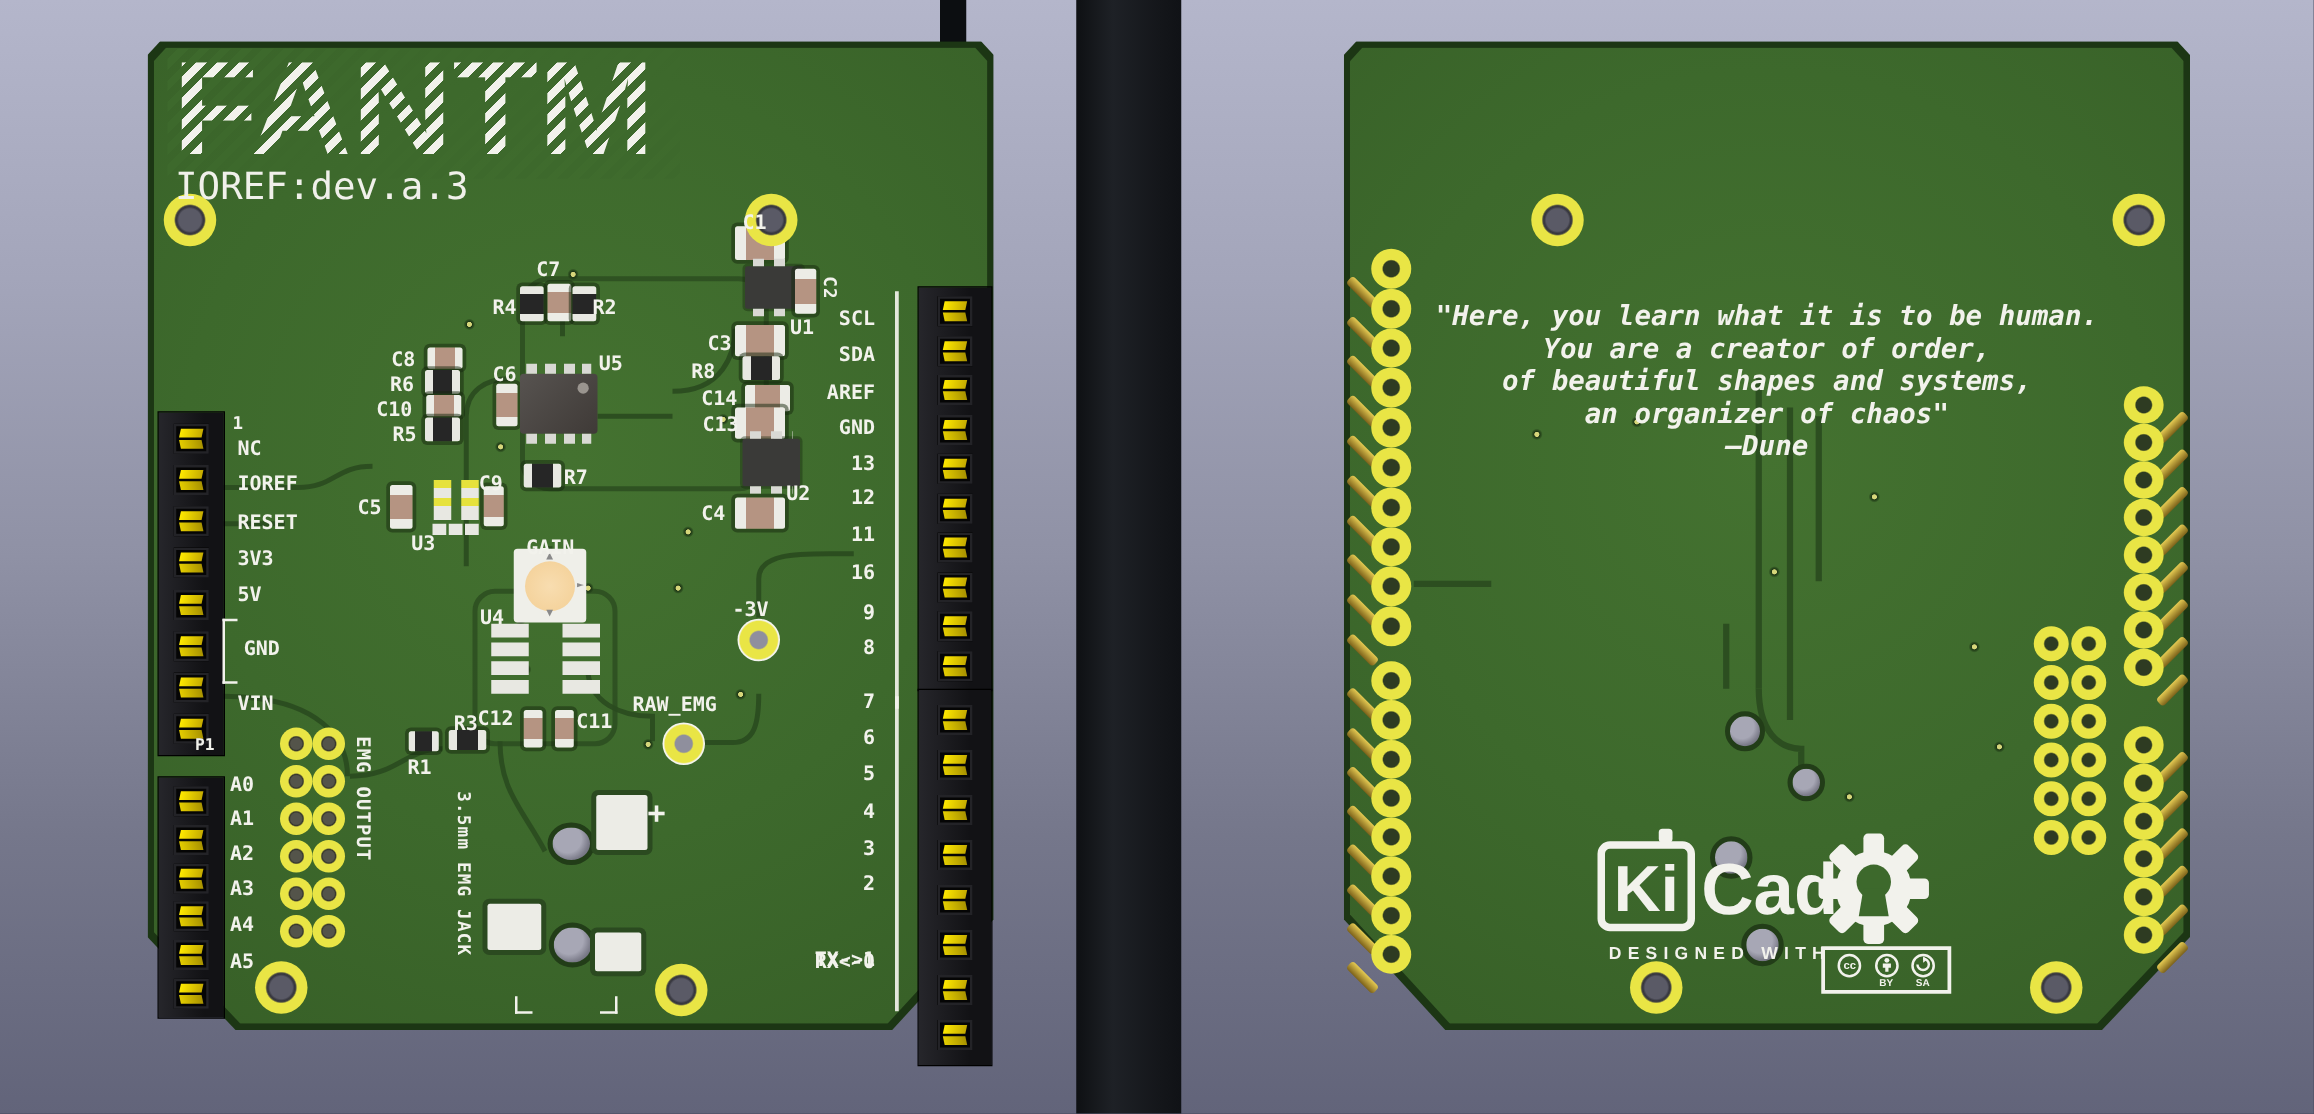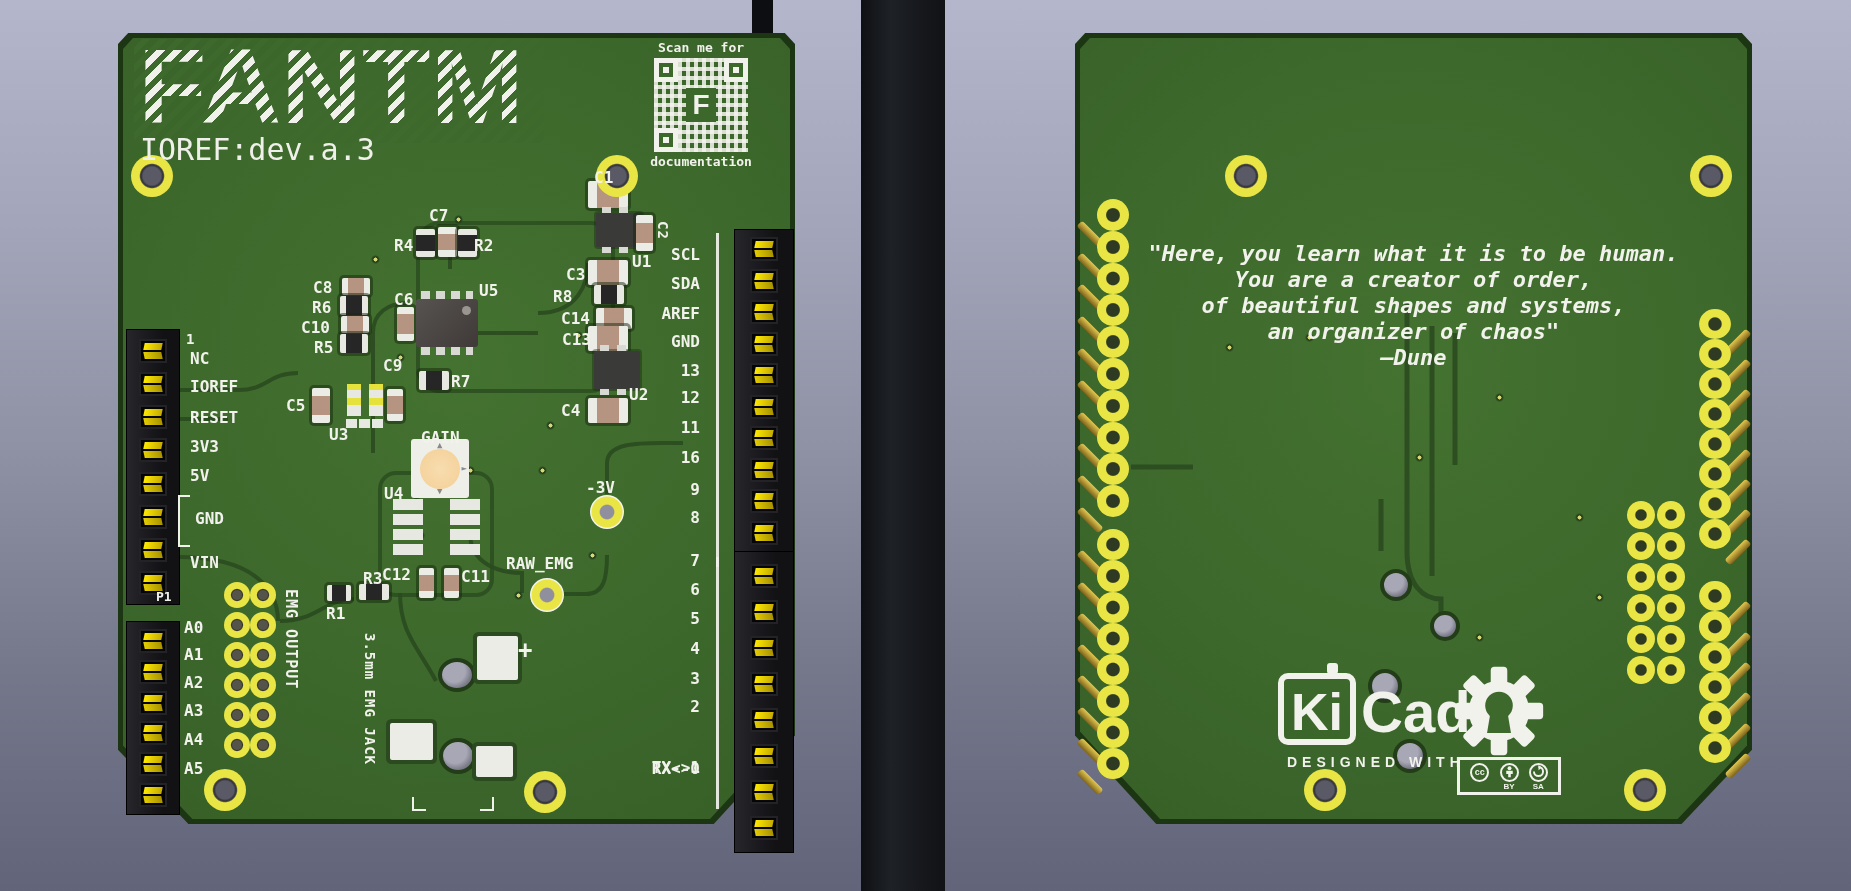--- a/index.html
+++ b/index.html
@@ -153,30 +153,20 @@
         <rect x="262" y="440" width="112" height="122" rx="16"></rect>
       </g>
     </svg>
 
     <div class="logo-wrap">
       <div class="logo-text">FANTM</div>
       <div class="logo-stripes"></div>
     </div>
     <div class="subtitle">IOREF:dev.a.3</div>
 
-    <div class="qr-wrap">
-      <div class="qr-cap">Scan me for</div>
-      <div class="qr">
-        <div class="fp" style="left:0;top:0"></div>
-        <div class="fp" style="right:0;top:0"></div>
-        <div class="fp" style="left:0;bottom:0"></div>
-        <div class="qr-f">F</div>
-      </div>
-      <div class="qr-cap">documentation</div>
-    </div>
 
     <div class="ring" style="left:13px;top:122px"></div>
     <div class="ring" style="left:478px;top:122px"></div>
     <div class="ring" style="left:86px;top:736px"></div>
     <div class="ring" style="left:406px;top:738px"></div>
 
     <div class="hdr" style="left:8px;top:296px;width:52px;height:274px">
       <div class="hpin"></div>
         <div class="hpin"></div>
       <div class="hpin"></div>
@@ -364,21 +354,21 @@
     <div class="lb" style="left:443px;top:369px">C4</div>
     <div class="lb" style="left:311px;top:174px">C7</div>
     <div class="lb" style="left:276px;top:204px">R4</div>
     <div class="lb" style="left:356px;top:204px">R2</div>
     <div class="lb" style="left:195px;top:246px">C8</div>
     <div class="lb" style="left:194px;top:266px">R6</div>
     <div class="lb" style="left:183px;top:286px">C10</div>
     <div class="lb" style="left:196px;top:306px">R5</div>
     <div class="lb" style="left:276px;top:258px">C6</div>
     <div class="lb" style="left:361px;top:249px">U5</div>
-    <div class="lb" style="left:265px;top:324px">C9</div>
+    <div class="lb" style="left:265px;top:345px">C9</div>
     <div class="lb" style="left:333px;top:340px">R7</div>
     <div class="lb" style="left:168px;top:364px">C5</div>
     <div class="lb" style="left:211px;top:393px">U3</div>
     <div class="lb" style="left:245px;top:537px">R3</div>
     <div class="lb" style="left:264px;top:533px">C12</div>
     <div class="lb" style="left:343px;top:535px">C11</div>
     <div class="lb" style="left:208px;top:572px">R1</div>
   </div>
 
   <div class="board backb">

